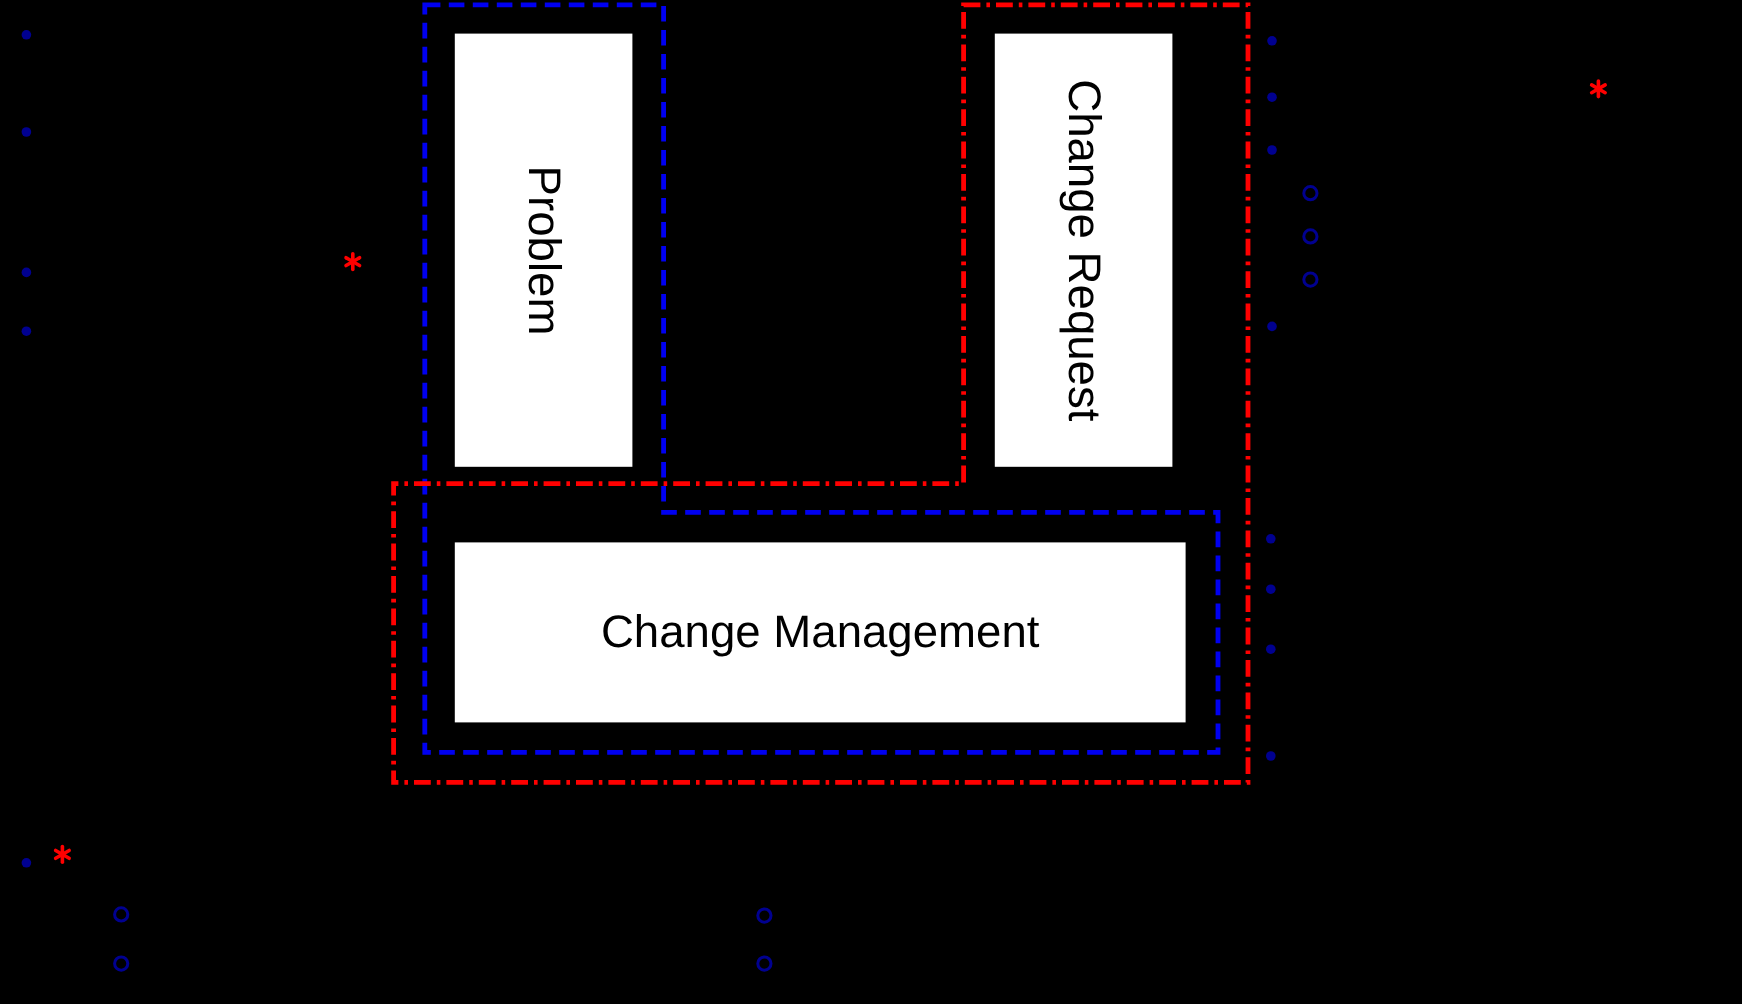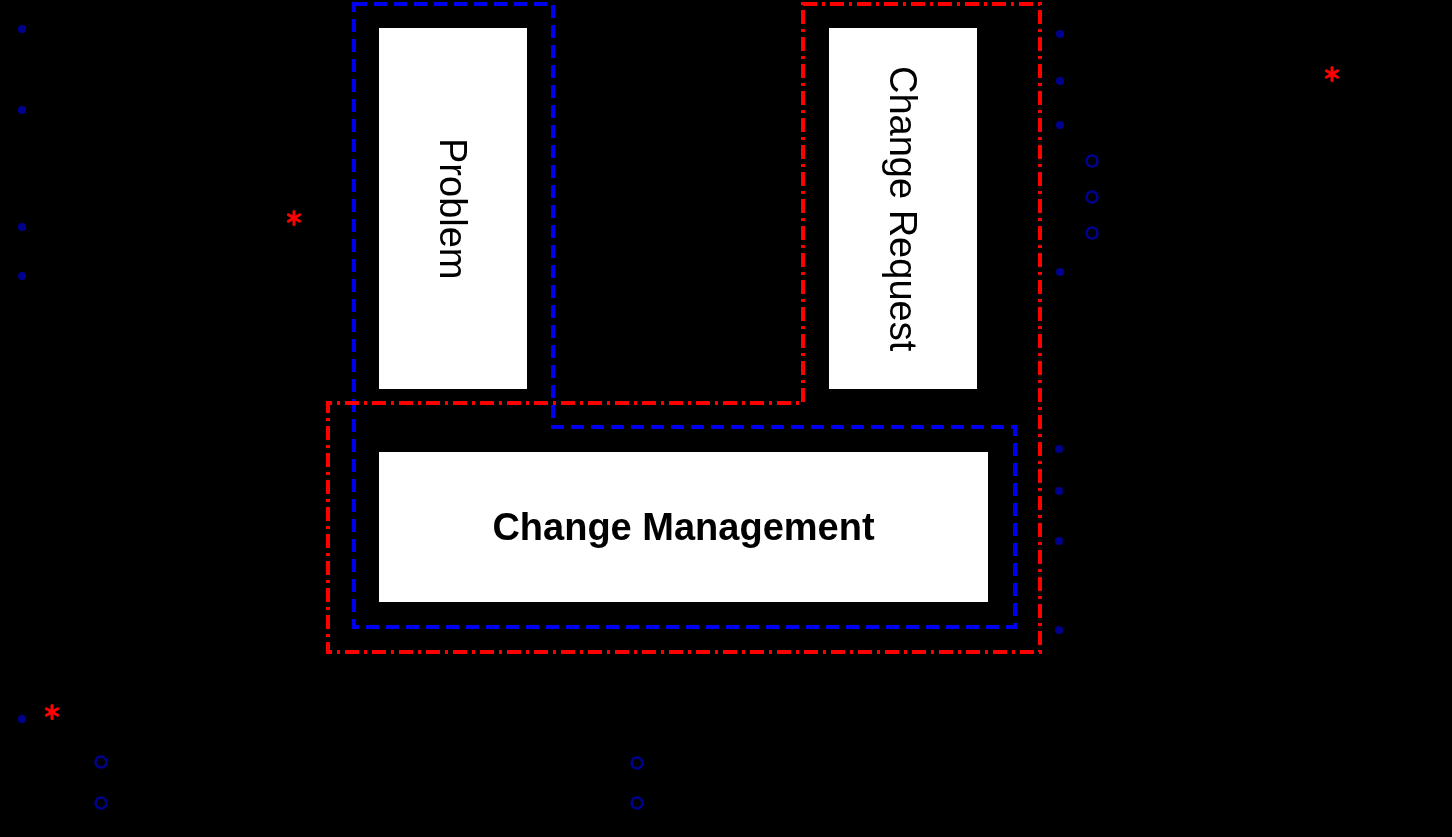--- a/index.html
+++ b/index.html
@@ -84,16 +84,16 @@
     </svg>
 
   <div class="node vertical" style="left: 379px; top: 28px; width: 148px; height: 361px;">
     <span class="node-label">Problem</span>
   </div>
 
   <div class="node vertical" style="left: 829px; top: 28px; width: 148px; height: 361px;">
     <span class="node-label">Change Request</span>
   </div>
 
-  <div class="node horizontal" style="left: 379px; top: 452px; width: 609px; height: 150px; font-weight: bold;">
+  <div class="node horizontal" style="left: 379px; top: 452px; width: 609px; height: 150px;">
     <span class="node-label">Change Management</span>
   </div>
 </div>
 
 </body></html>

